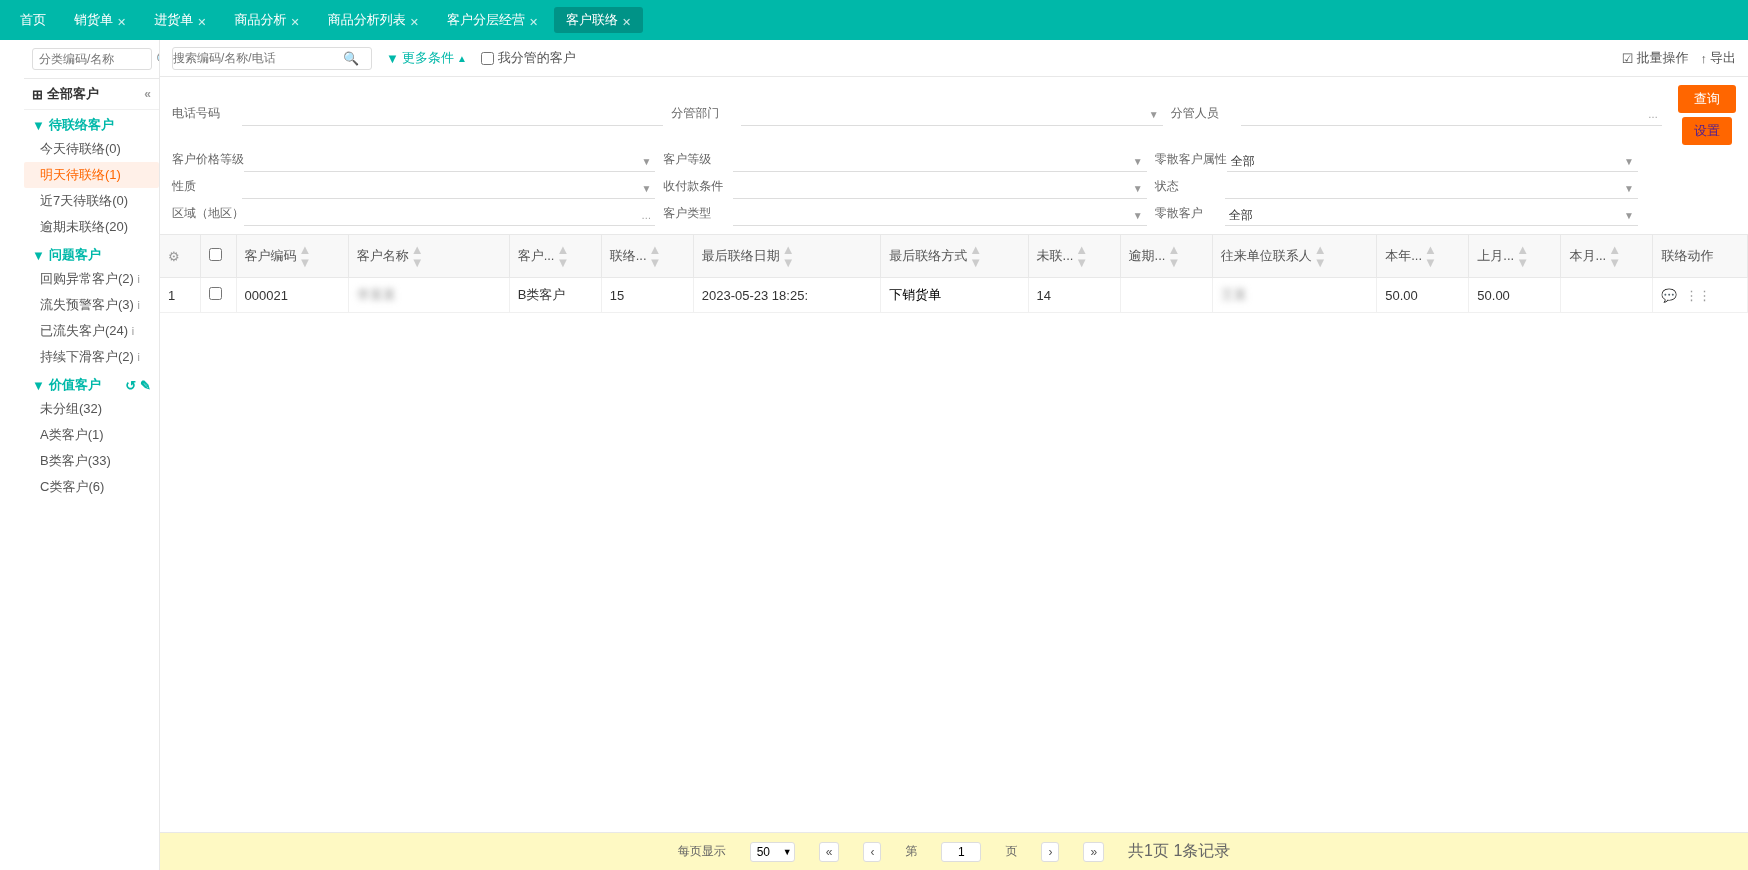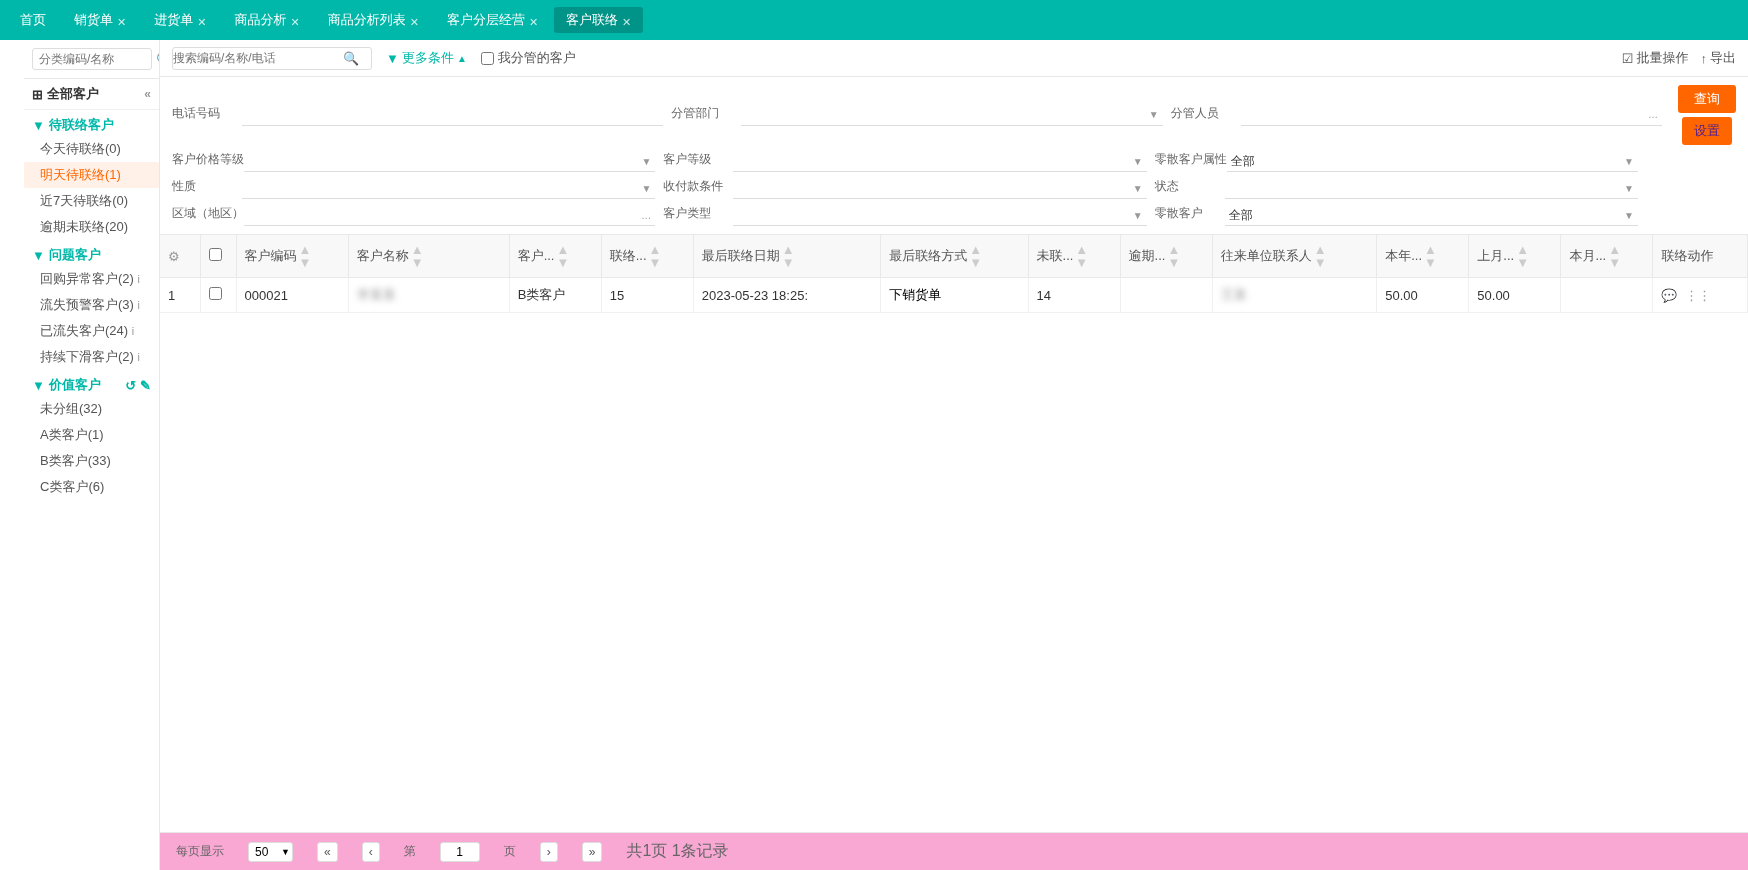--- a/index.html
+++ b/index.html
@@ -267,26 +267,26 @@
       font-size: 12px;
       color: #333;
       white-space: nowrap;
     }
     .col-settings-icon { color: #999; cursor: pointer; }
     .link-text { color: #000000; cursor: pointer; text-decoration: none; }
     .action-icon { color: #999; cursor: pointer; margin-right: 4px; }
     
     
     .pagination {
-      background: #f9a8d4;
+      background: #fef9c3;
       border-top: 1px solid #e8e8e8;
       padding: 8px 16px;
       display: flex;
       align-items: center;
-      justify-content: flex-start;
+      justify-content: center;
       gap: 24px;
     }
     .page-size-label { color: #666; font-size: 12px; }
     .page-size-select {
       border: 1px solid #ddd;
       border-radius: 3px;
       padding: 2px 16px 2px 6px;
       font-size: 12px;
       appearance: none;
       background: white;

